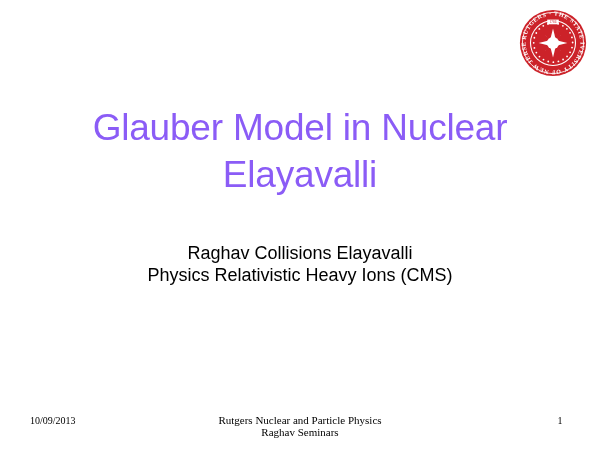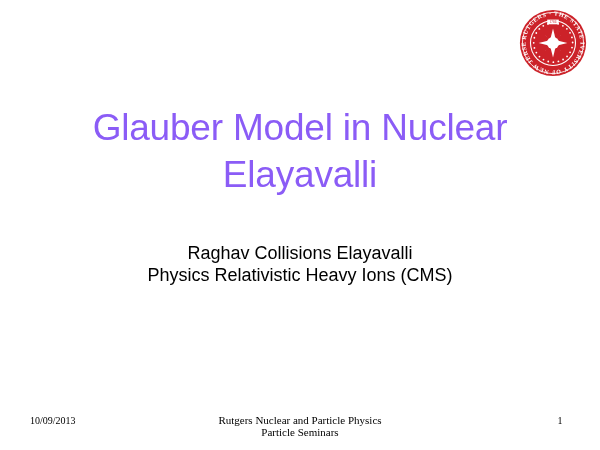--- a/index.html
+++ b/index.html
@@ -196,18 +196,18 @@
 
   <div class="subtitle-block">
     <div class="subtitle-line">Raghav Collisions Elayavalli</div>
     <div class="subtitle-line">Physics Relativistic Heavy Ions (CMS)</div>
   </div>
 
   <div class="footer">
     <div class="footer-date">10/09/2013</div>
     <div class="footer-center">
       <div class="footer-center-line">Rutgers Nuclear and Particle Physics</div>
-      <div class="footer-center-line">Particle Seminars</div>
+      <div class="footer-center-line">Raghav Seminars</div>
     </div>
     <div class="footer-page">1</div>
   </div>
 
 </div>
 
 </body></html>

